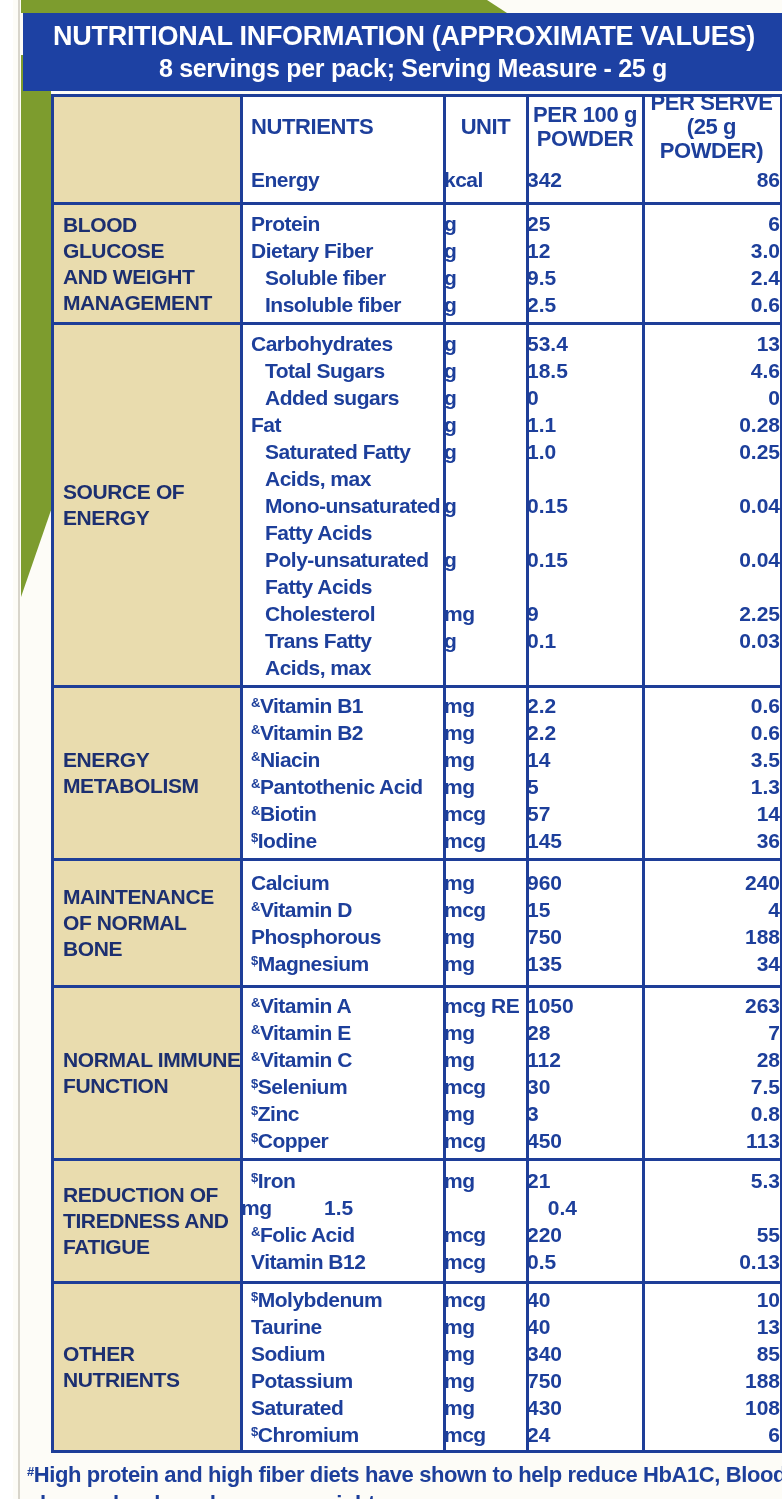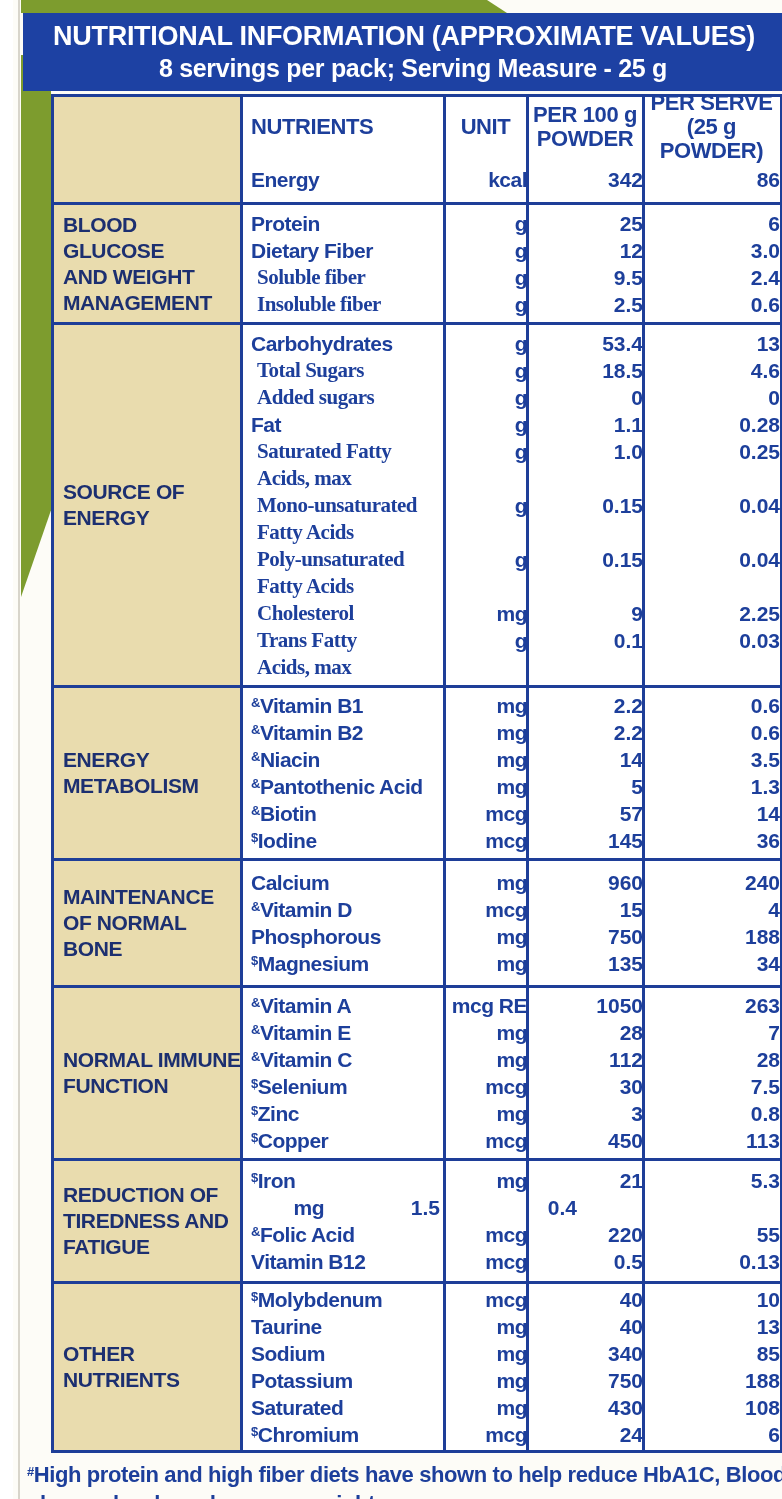--- a/index.html
+++ b/index.html
@@ -38,24 +38,24 @@
   .section + .section{border-top:3px solid #1e3e98;}
   .cat{
     width:187px;box-sizing:border-box;background:#e9dcae;
     display:flex;align-items:center;padding-left:9px;
     color:#1c2f70;font-weight:bold;font-size:21px;line-height:26px;letter-spacing:-0.4px;
   }
   .cat span{white-space:pre-line;}
   .rowsarea{flex:1;display:flex;flex-direction:column;justify-content:center;}
   .nrow{display:flex;align-items:flex-start;color:#1d3f9b;font-weight:bold;}
   .n{width:203px;box-sizing:border-box;padding-left:10px;font-size:21px;line-height:27px;letter-spacing:-0.5px;}
-  .n.ind{padding-left:16px;font-family:Liberation Serif, serif;}
+  .n.ind{padding-left:24px;}
   .n sup{font-size:13px;line-height:0;vertical-align:6px;}
-  .u{width:83px;text-align:right;font-size:21px;line-height:27px;letter-spacing:-0.5px;}
-  .a{width:116px;text-align:right;font-size:21px;line-height:27px;}
+  .u{width:83px;text-align:left;font-size:21px;line-height:27px;letter-spacing:-0.5px;}
+  .a{width:116px;text-align:left;font-size:21px;line-height:27px;}
   .b{width:137px;text-align:right;font-size:21px;line-height:27px;}
 
   .thead{height:60px;}
   .thead .rowsarea{justify-content:center;}
   .thead .nrow{align-items:center;height:100%;}
   .thead .hc{font-size:22px;line-height:24px;letter-spacing:-0.4px;color:#1d3f9b;font-weight:bold;}
   .thead .n{display:flex;align-items:center;height:100%;}
   .thead .u,.thead .a,.thead .b{display:flex;flex-direction:column;justify-content:center;height:100%;text-align:center;}
 
   .footnotes{

